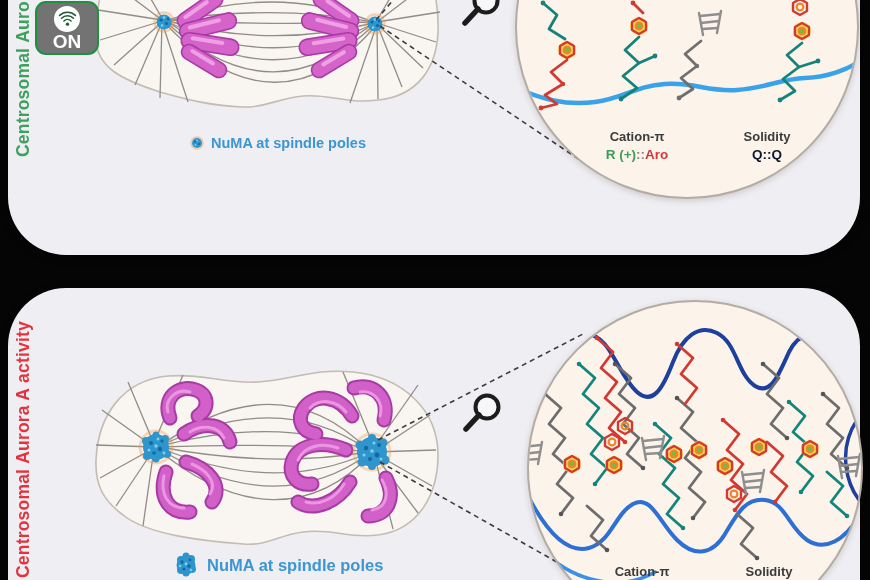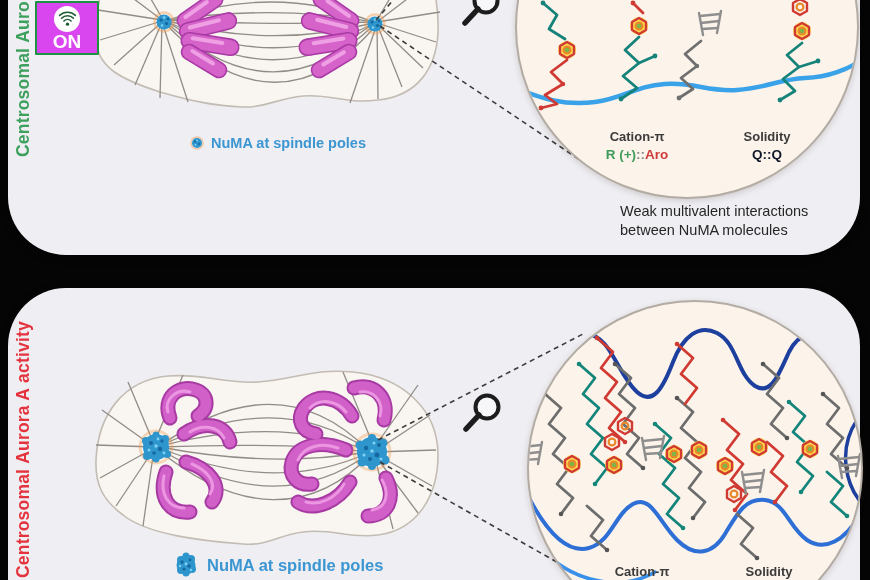--- a/index.html
+++ b/index.html
@@ -10,21 +10,21 @@
   #panel-on{top:-70px;height:325px;}
   #panel-off{top:288px;height:352px;}
   .side-label{position:absolute;writing-mode:vertical-rl;transform:rotate(180deg);
     font-size:17.5px;font-weight:600;letter-spacing:.2px;white-space:nowrap;z-index:6;
     text-align:left;}
   .side-label .emph{font-weight:800;}
   #label-on{left:13px;top:-58px;height:215px;color:#3da05d;}
   #label-off{left:13px;top:306px;height:272px;color:#e5333e;}
   .badge{position:absolute;display:flex;flex-direction:column;align-items:center;z-index:7;
          box-sizing:border-box;}
-  #badge-on{left:35px;top:1px;width:64px;height:54px;background:#d946ef;border:2px solid #1e9141;border-radius:1px;}
+  #badge-on{left:35px;top:1px;width:64px;height:54px;background:#737373;border:2px solid #1e9141;border-radius:11px;}
   #badge-off{left:40px;top:423px;width:58px;height:55px;background:#f87272;border:3px solid #e6383f;border-radius:13px;}
   .badge .circ{background:#fff;border-radius:50%;display:flex;align-items:center;justify-content:center;}
   #badge-on .circ{width:26px;height:26px;margin-top:3px;}
   #badge-off .circ{width:25px;height:25px;margin-top:2px;}
   .badge .state{color:#fff;font-weight:800;line-height:1.1;}
   #badge-on .state{font-size:19px;}
   #badge-off .state{font-size:16px;}
   .cellsvg{position:absolute;z-index:2;}
   .connector{position:absolute;left:0;top:0;z-index:3;pointer-events:none;}
   .inset{position:absolute;border-radius:50%;background:#fcf3ea;border:2px solid #b3aca4;
@@ -414,24 +414,20 @@
       </g>
     </svg>
     <div class="int-label" style="left:48px;top:262px;">
       <div class="int-title">Cation-π</div>
     </div>
     <div class="int-label" style="left:175px;top:262px;">
       <div class="int-title">Solidity</div>
     </div>
   </div>
 
-  <div class="caption">
-    <div>Weak multivalent interactions</div>
-    <div>between NuMA molecules</div>
-  </div>
 
   <div class="legend" id="legend-on">
     <svg width="14" height="14" viewBox="0 0 14 14">
       <circle cx="7" cy="7" r="6" fill="none" stroke="rgba(242,153,74,.45)" stroke-width="1.6"></circle>
       <circle cx="7" cy="7" r="5" fill="#2e96cd"></circle>
       <circle cx="5" cy="5.5" r="1.1" fill="#16679f"></circle>
         <circle cx="9" cy="8" r="1.1" fill="#16679f"></circle>
       <circle cx="7" cy="4.5" r="0.9" fill="#7fd0f2"></circle>
         <circle cx="5.5" cy="9" r="0.9" fill="#7fd0f2"></circle>
     </svg>

